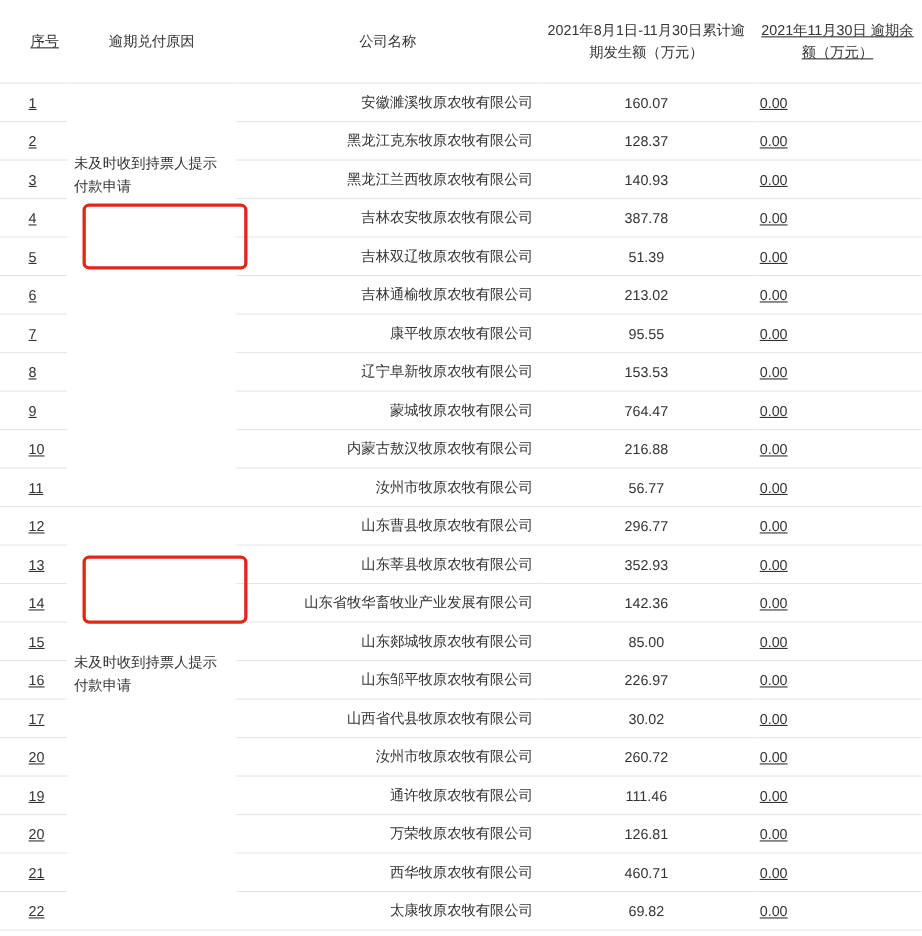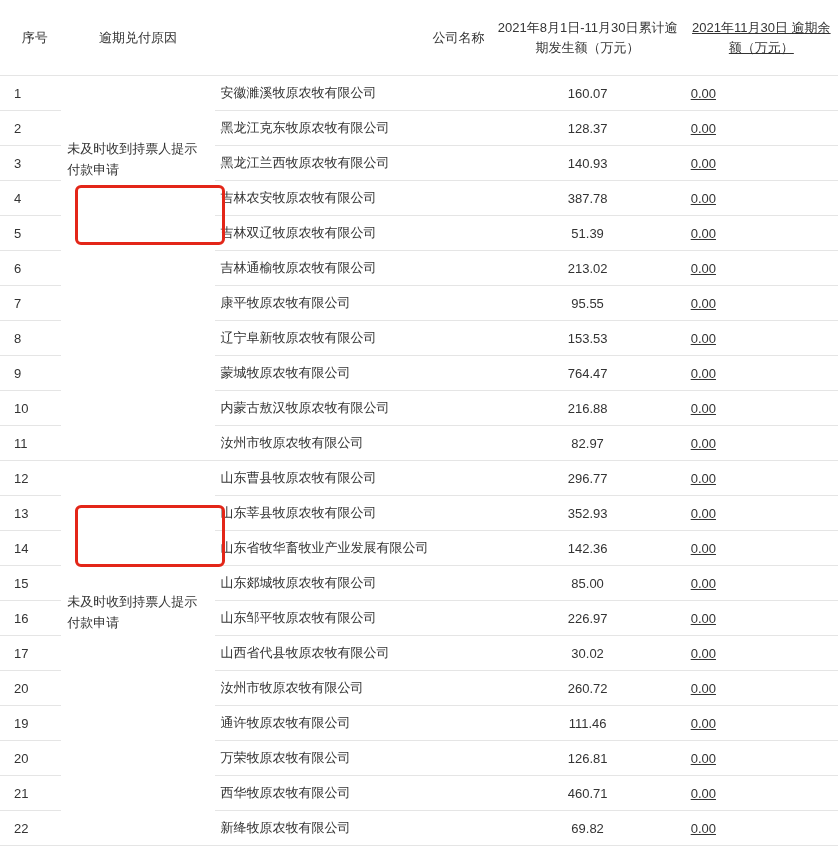--- a/index.html
+++ b/index.html
@@ -24,27 +24,27 @@
     vertical-align: middle;
     word-wrap: break-word;
   }
   th {
     font-weight: normal;
     color: #333;
     text-align: center;
     line-height: 1.5;
     padding: 18px 6px;
   }
-  .col-seq { width: 60px; padding-left: 14px; }
+  .col-seq { width: 60px; padding-left: 26px; text-decoration: underline; }
   .col-reason { width: 150px; }
-  .col-company { width: 270px; text-align:right;}
+  .col-company { width: 270px; text-align:center;}
   .col-amt1 { width: 190px; text-align: center; }
   .col-amt2 { width: 150px; text-decoration: underline; }
   td.col-reason { line-height:1.6; }
-  td.col-company { text-align:left; }
+  td.col-company { text-align:right; }
   .highlight-box {
     position: absolute;
     border: 3px solid #e32618;
     border-radius: 6px;
     pointer-events: none;
   }
   .wrap {
     position: relative;
     width: 838px;
   }
@@ -124,21 +124,21 @@
         </tr>
         <tr>
           <td class="col-seq">10</td>
           <td class="col-company">内蒙古敖汉牧原农牧有限公司</td>
           <td class="col-amt1">216.88</td>
           <td class="col-amt2">0.00</td>
         </tr>
         <tr>
           <td class="col-seq">11</td>
           <td class="col-company">汝州市牧原农牧有限公司</td>
-          <td class="col-amt1">82.97</td>
+          <td class="col-amt1">56.77</td>
           <td class="col-amt2">0.00</td>
         </tr>
         <tr>
           <td class="col-seq">12</td>
           <td class="col-reason" rowspan="11" style="vertical-align: middle;">
             <div style="position: relative; top: -40px;">未及时收到持票人提示付款申请</div>
           </td>
           <td class="col-company">山东曹县牧原农牧有限公司</td>
           <td class="col-amt1">296.77</td>
           <td class="col-amt2">0.00</td>
@@ -192,21 +192,21 @@
           <td class="col-amt2">0.00</td>
         </tr>
         <tr>
           <td class="col-seq">21</td>
           <td class="col-company">西华牧原农牧有限公司</td>
           <td class="col-amt1">460.71</td>
           <td class="col-amt2">0.00</td>
         </tr>
         <tr>
           <td class="col-seq">22</td>
-          <td class="col-company">新绛牧原农牧有限公司</td>
+          <td class="col-company">太康牧原农牧有限公司</td>
           <td class="col-amt1">69.82</td>
           <td class="col-amt2">0.00</td>
         </tr>
         <tr>
           <td class="col-seq">23</td>
           <td class="col-reason">持票人清算方式不符合银行要求</td>
           <td class="col-company">新河牧原农牧有限公司</td>
           <td class="col-amt1">66.35</td>
           <td class="col-amt2">0.00</td>
         </tr>

